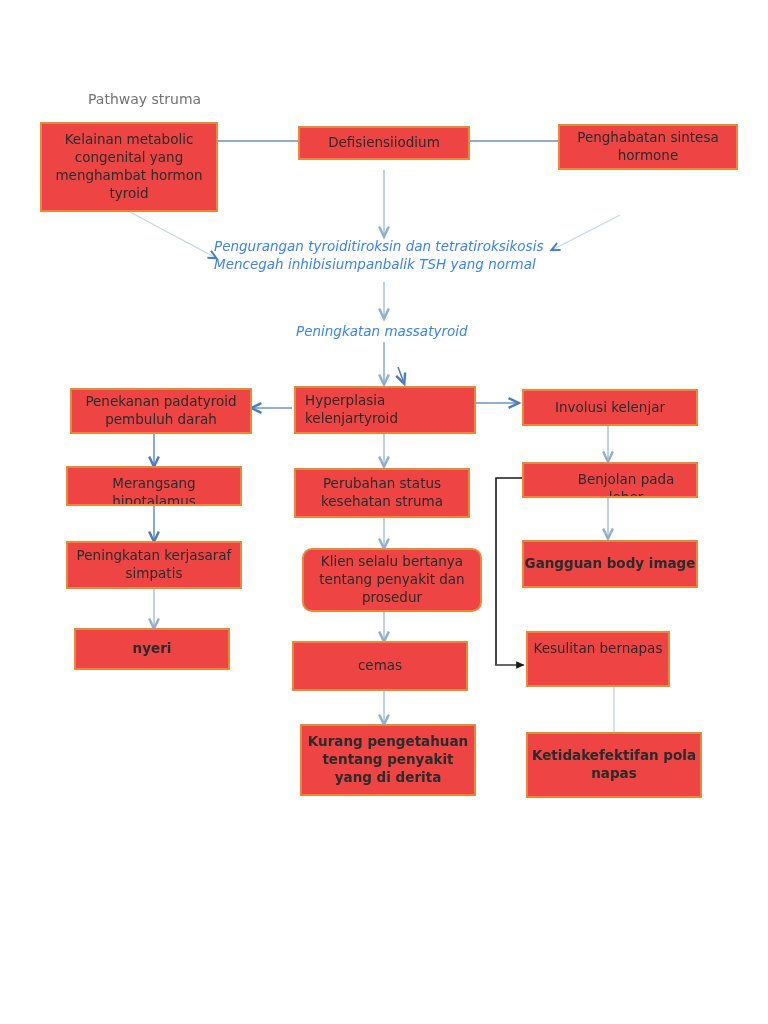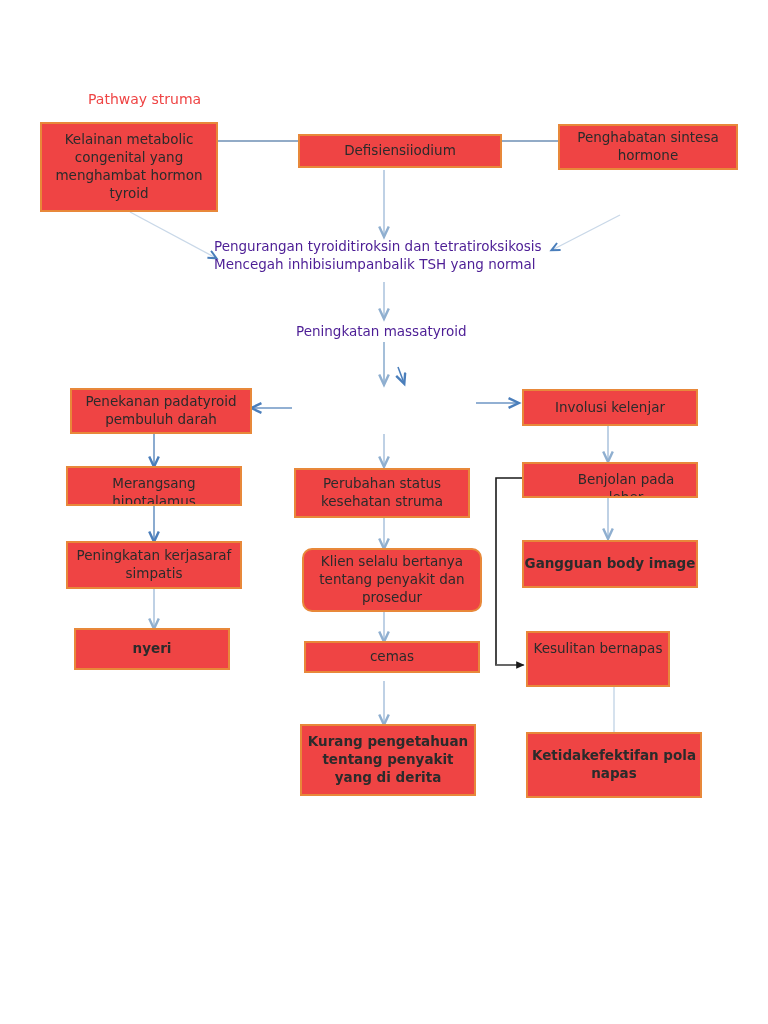--- a/index.html
+++ b/index.html
@@ -28,31 +28,32 @@
     overflow:hidden;
     z-index:2;
   }
   .node.leftalign{justify-content:flex-start;text-align:left;padding-left:9px;}
   .node.topalign{align-items:flex-start;padding-top:7px;}
   .node.bold{font-weight:bold;}
   .node .txt{display:block;width:100%;}
 
   .plain{
     position:absolute;
-    color:#4c1d95;
+    color:#3b82f6;
     font-size:13.5px;
     line-height:1.33;
     white-space:pre;
     z-index:2;
     background:transparent;
+    font-style:italic;
   }
   .title{
     position:absolute;
     font-size:14px;
-    color:#ef4444;
+    color:#737373;
     z-index:2;
   }
 </style>
 </head>
 <body>
 
 <div id="canvas">
 
   <svg class="edges" viewBox="0 0 768 1024">
     <defs>
@@ -102,37 +103,40 @@
     <path d="M524,478 L496,478 L496,665 L520,665" fill="none" stroke="#1A1A1A" stroke-width="1.6"></path>
     <line x1="496" y1="665" x2="524" y2="665" stroke="#777777" stroke-width="1.2" marker-end="url(#ah-black)"></line>
   </svg>
 
   <div class="title" style="left:88px;top:91px;">Pathway struma</div>
 
   <div class="node" style="left:40px;top:122px;width:178px;height:90px;">
     <span class="txt">Kelainan metabolic congenital yang menghambat hormon tyroid</span>
   </div>
 
-  <div class="node" style="left:298px;top:126px;width:204px;height:34px;margin-top:8px;">
+  <div class="node" style="left:298px;top:126px;width:172px;height:34px;">
     <span class="txt">Defisiensiiodium</span>
   </div>
 
   <div class="node" style="left:558px;top:124px;width:180px;height:46px;">
     <span class="txt">Penghabatan sintesa hormone</span>
   </div>
 
   <div class="plain" style="left:214px;top:238px;">Pengurangan tyroiditiroksin dan tetratiroksikosis
 Mencegah inhibisiumpanbalik TSH yang normal</div>
 
   <div class="plain" style="left:296px;top:323px;">Peningkatan massatyroid</div>
 
   <div class="node" style="left:70px;top:388px;width:182px;height:46px;">
     <span class="txt">Penekanan padatyroid pembuluh darah</span>
   </div>
 
+  <div class="node leftalign" style="left:294px;top:386px;width:182px;height:48px;">
+    <span class="txt">Hyperplasia kelenjartyroid</span>
+  </div>
 
   <div class="node" style="left:522px;top:389px;width:176px;height:37px;">
     <span class="txt">Involusi kelenjar</span>
   </div>
 
   <div class="node topalign" style="left:66px;top:466px;width:176px;height:40px;">
     <span class="txt">Merangsang<span style="display: block;">hipotalamus</span></span>
   </div>
 
   <div class="node" style="left:294px;top:468px;width:176px;height:50px;">
@@ -152,21 +156,21 @@
   </div>
 
   <div class="node bold" style="left:522px;top:540px;width:176px;height:48px;">
     <span class="txt">Gangguan body image</span>
   </div>
 
   <div class="node bold" style="left:74px;top:628px;width:156px;height:42px;">
     <span class="txt">nyeri</span>
   </div>
 
-  <div class="node" style="left:304px;top:641px;width:176px;height:32px;">
+  <div class="node" style="left:292px;top:641px;width:176px;height:50px;">
     <span class="txt">cemas</span>
   </div>
 
   <div class="node topalign" style="left:526px;top:631px;width:144px;height:56px;">
     <span class="txt">Kesulitan bernapas</span>
   </div>
 
   <div class="node bold topalign" style="left:300px;top:724px;width:176px;height:72px;">
     <span class="txt">Kurang pengetahuan tentang penyakit<span style="display: block;">yang di derita</span></span>
   </div>

